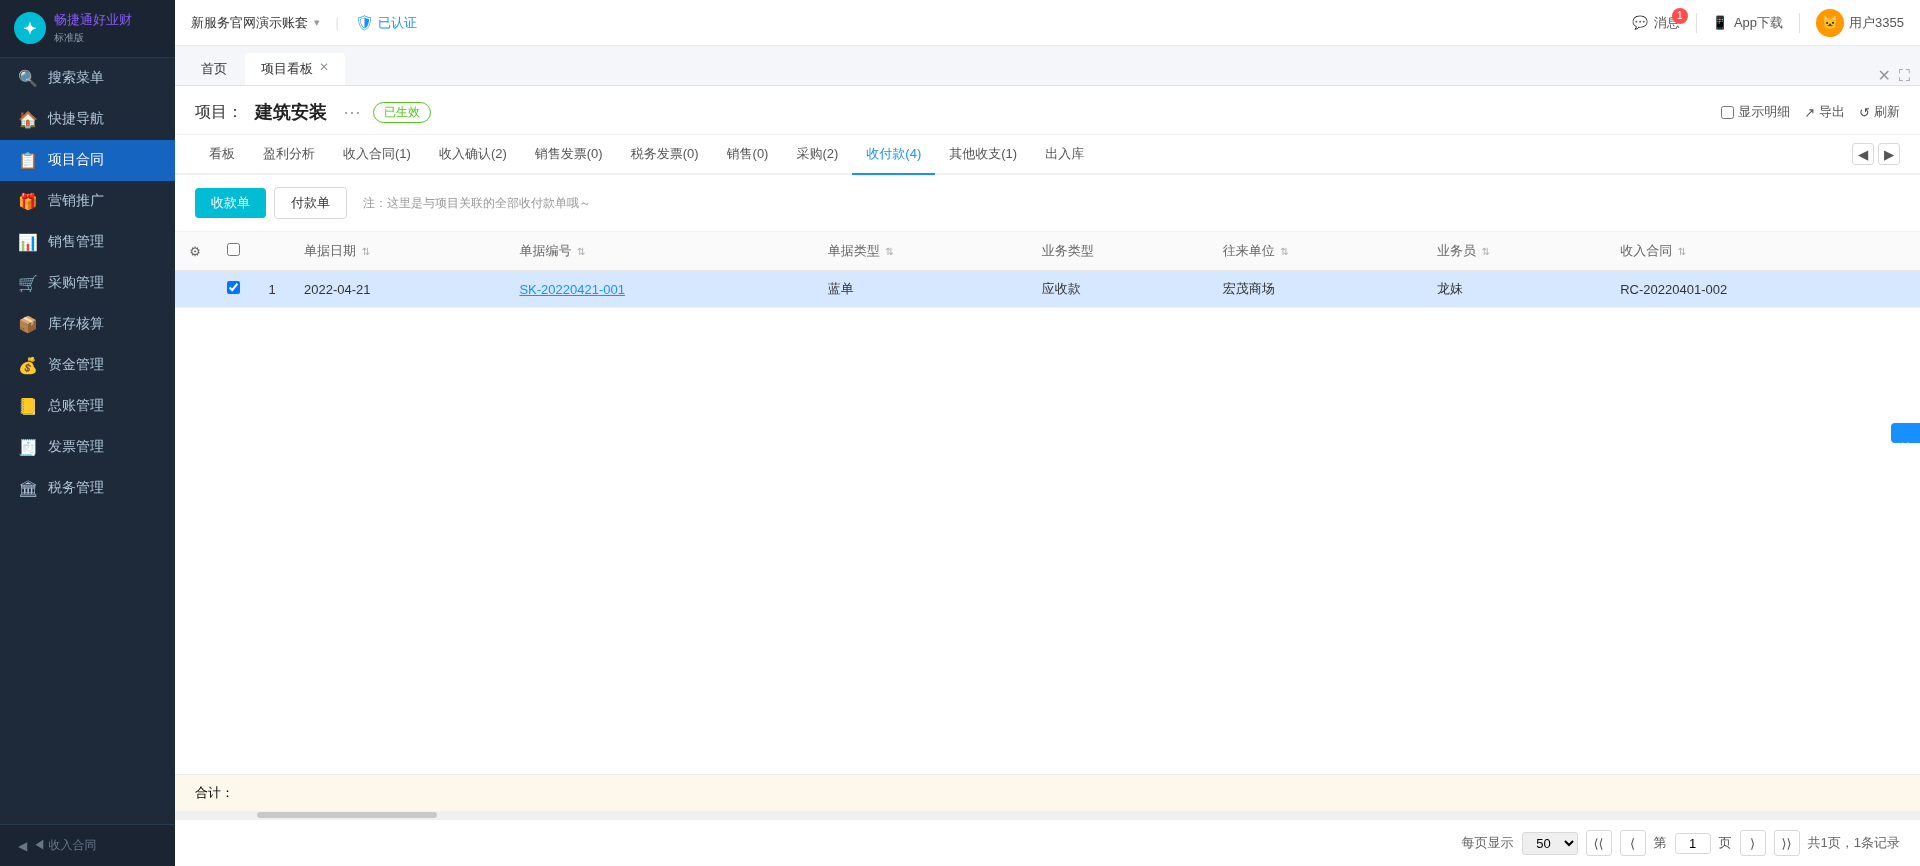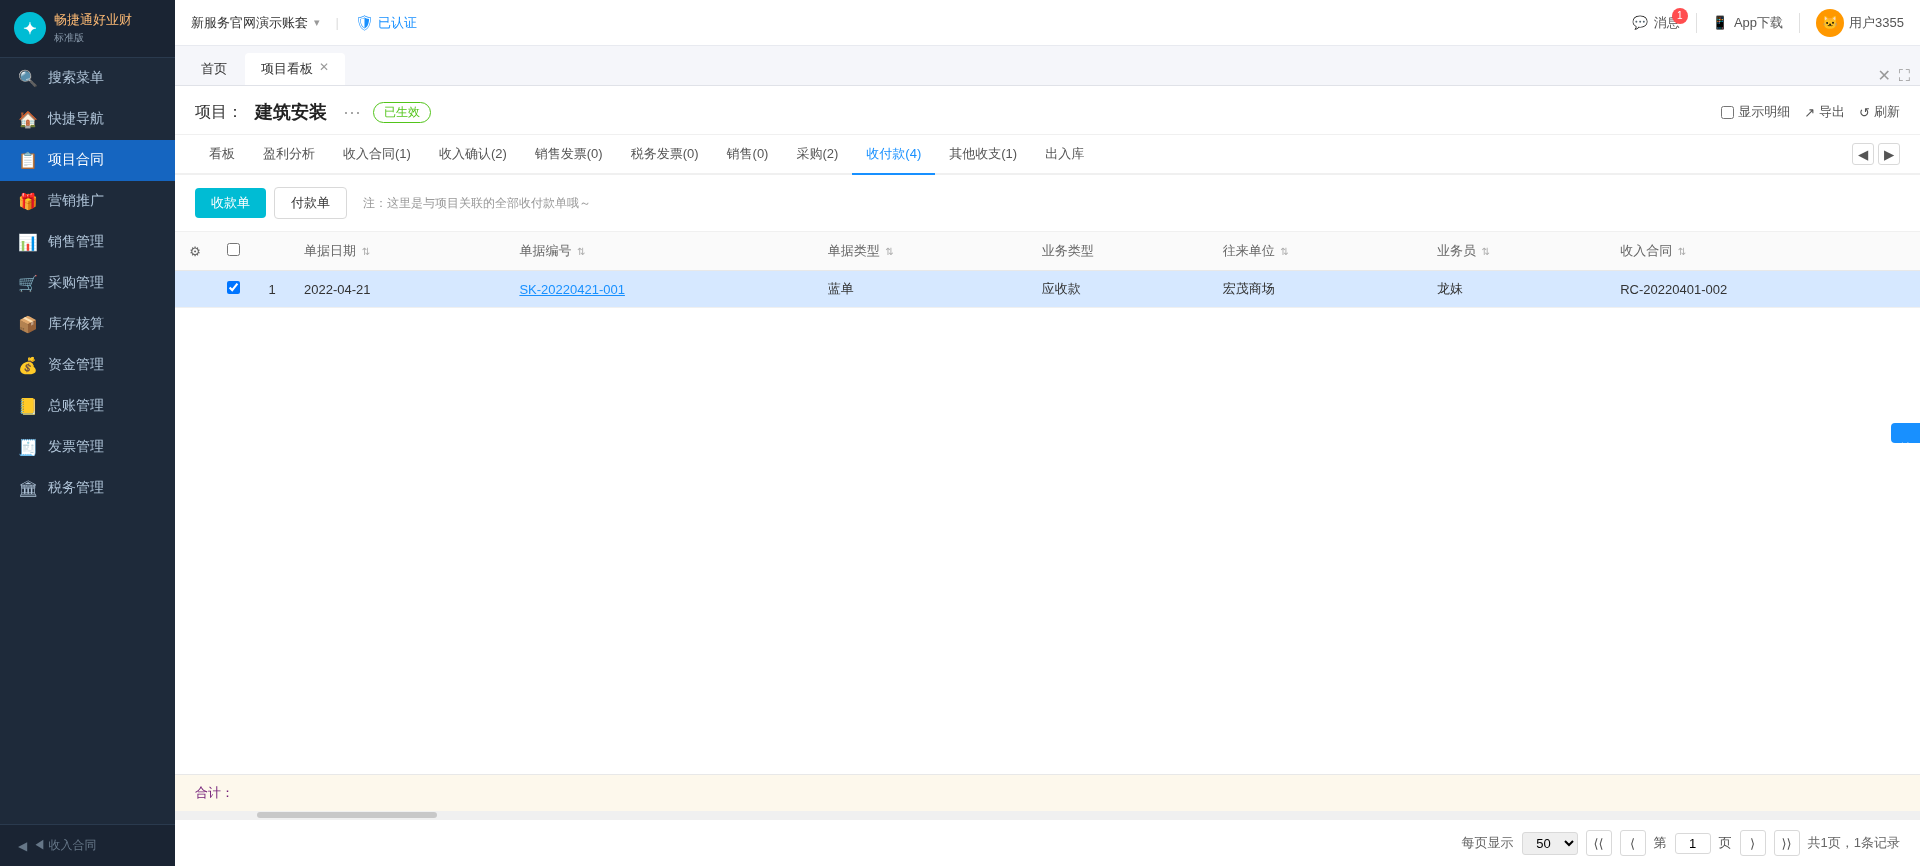--- a/index.html
+++ b/index.html
@@ -23,21 +23,21 @@
       border-bottom: 1px solid #2a3a4e;
       gap: 8px;
     }
     .sidebar-logo .logo-icon {
       width: 32px; height: 32px;
       background: #00bcd4;
       border-radius: 50%;
       display: flex; align-items: center; justify-content: center;
       color: white; font-size: 16px; font-weight: bold;
     }
-    .sidebar-logo .logo-text { font-size: 13px; color: #fdba74; line-height: 1.3; }
+    .sidebar-logo .logo-text { font-size: 13px; color: #8b5cf6; line-height: 1.3; }
     .sidebar-logo .logo-sub { font-size: 10px; color: #8899aa; }
     .sidebar-version { font-size: 10px; color: #667788; margin-top: 2px; }
 
     .sidebar-scroll { flex: 1; overflow-y: auto; overflow-x: hidden; }
     .sidebar-scroll::-webkit-scrollbar { width: 3px; }
     .sidebar-scroll::-webkit-scrollbar-thumb { background: #3a4a5e; }
 
     .sidebar-item {
       display: flex; align-items: center; gap: 10px;
       padding: 11px 18px;
@@ -216,21 +216,21 @@
     .th-checkbox { width: 36px; text-align: center; }
     .th-num { width: 40px; text-align: center; }
     td.center { text-align: center; }
 
     
     .total-bar {
       background: #fdf8ec;
       border-top: 1px solid #e8e8e8;
       padding: 9px 20px;
       font-size: 13px;
-      color: #701a75;
+      color: #000000;
       display: flex; align-items: flex-start;
     }
 
     
     .scrollbar-track {
       height: 8px;
       background: #f0f0f0;
       display: flex; align-items: center;
       padding: 0 2px;
     }

